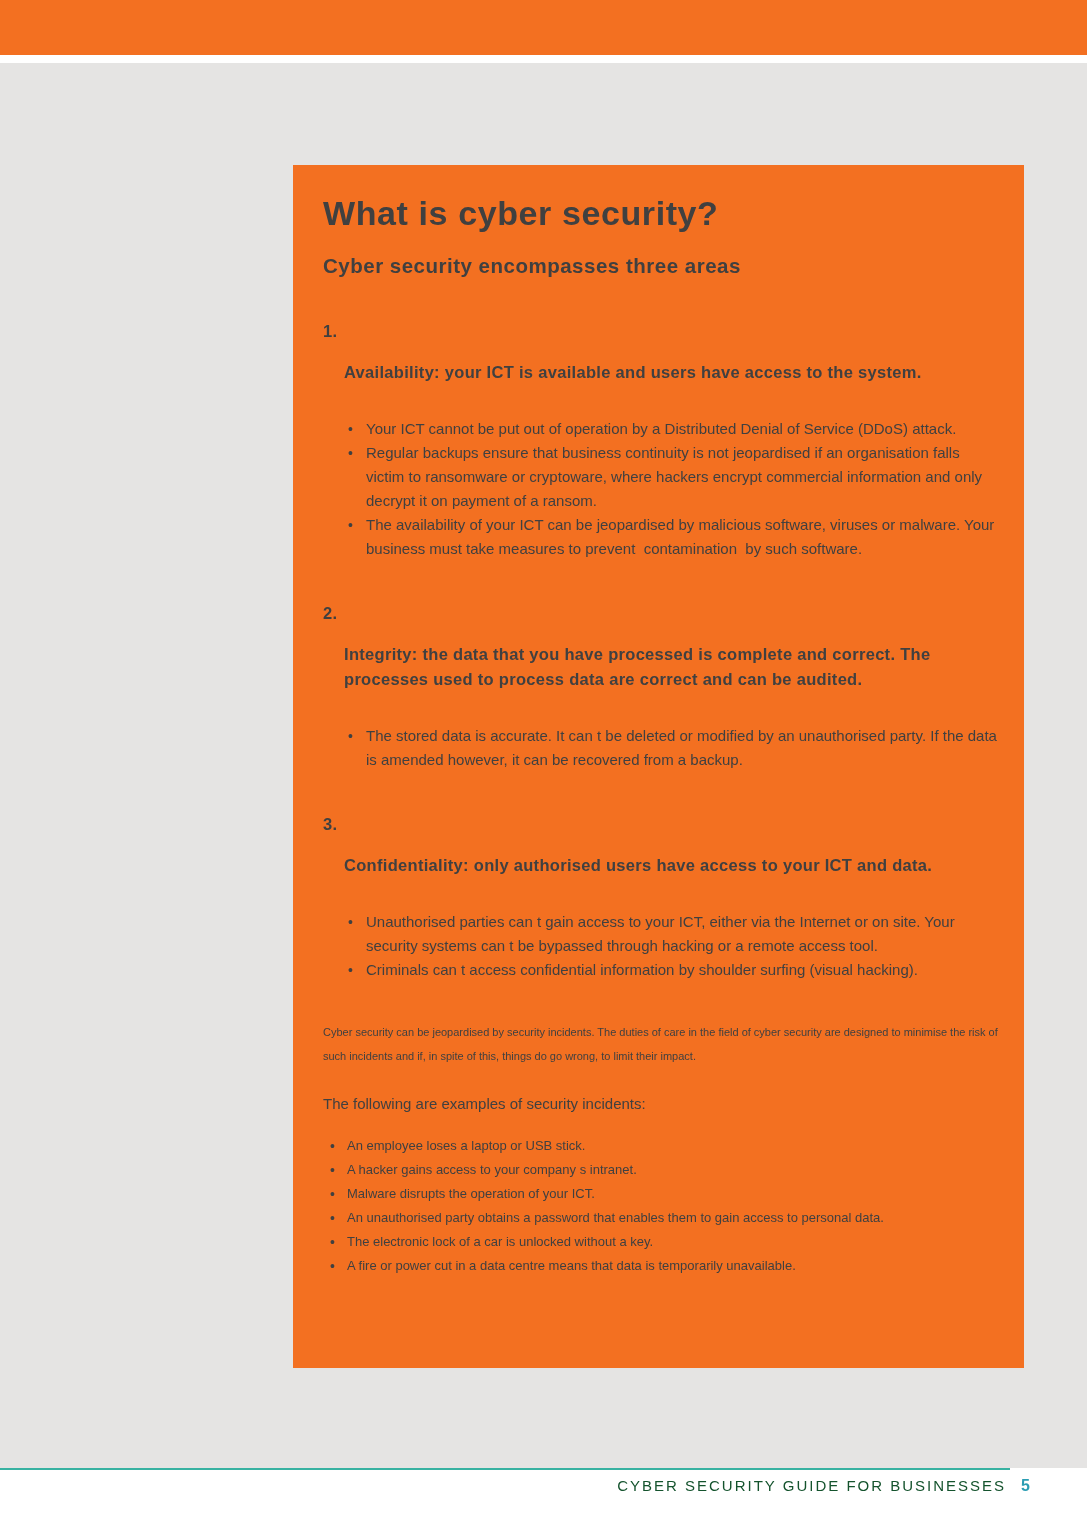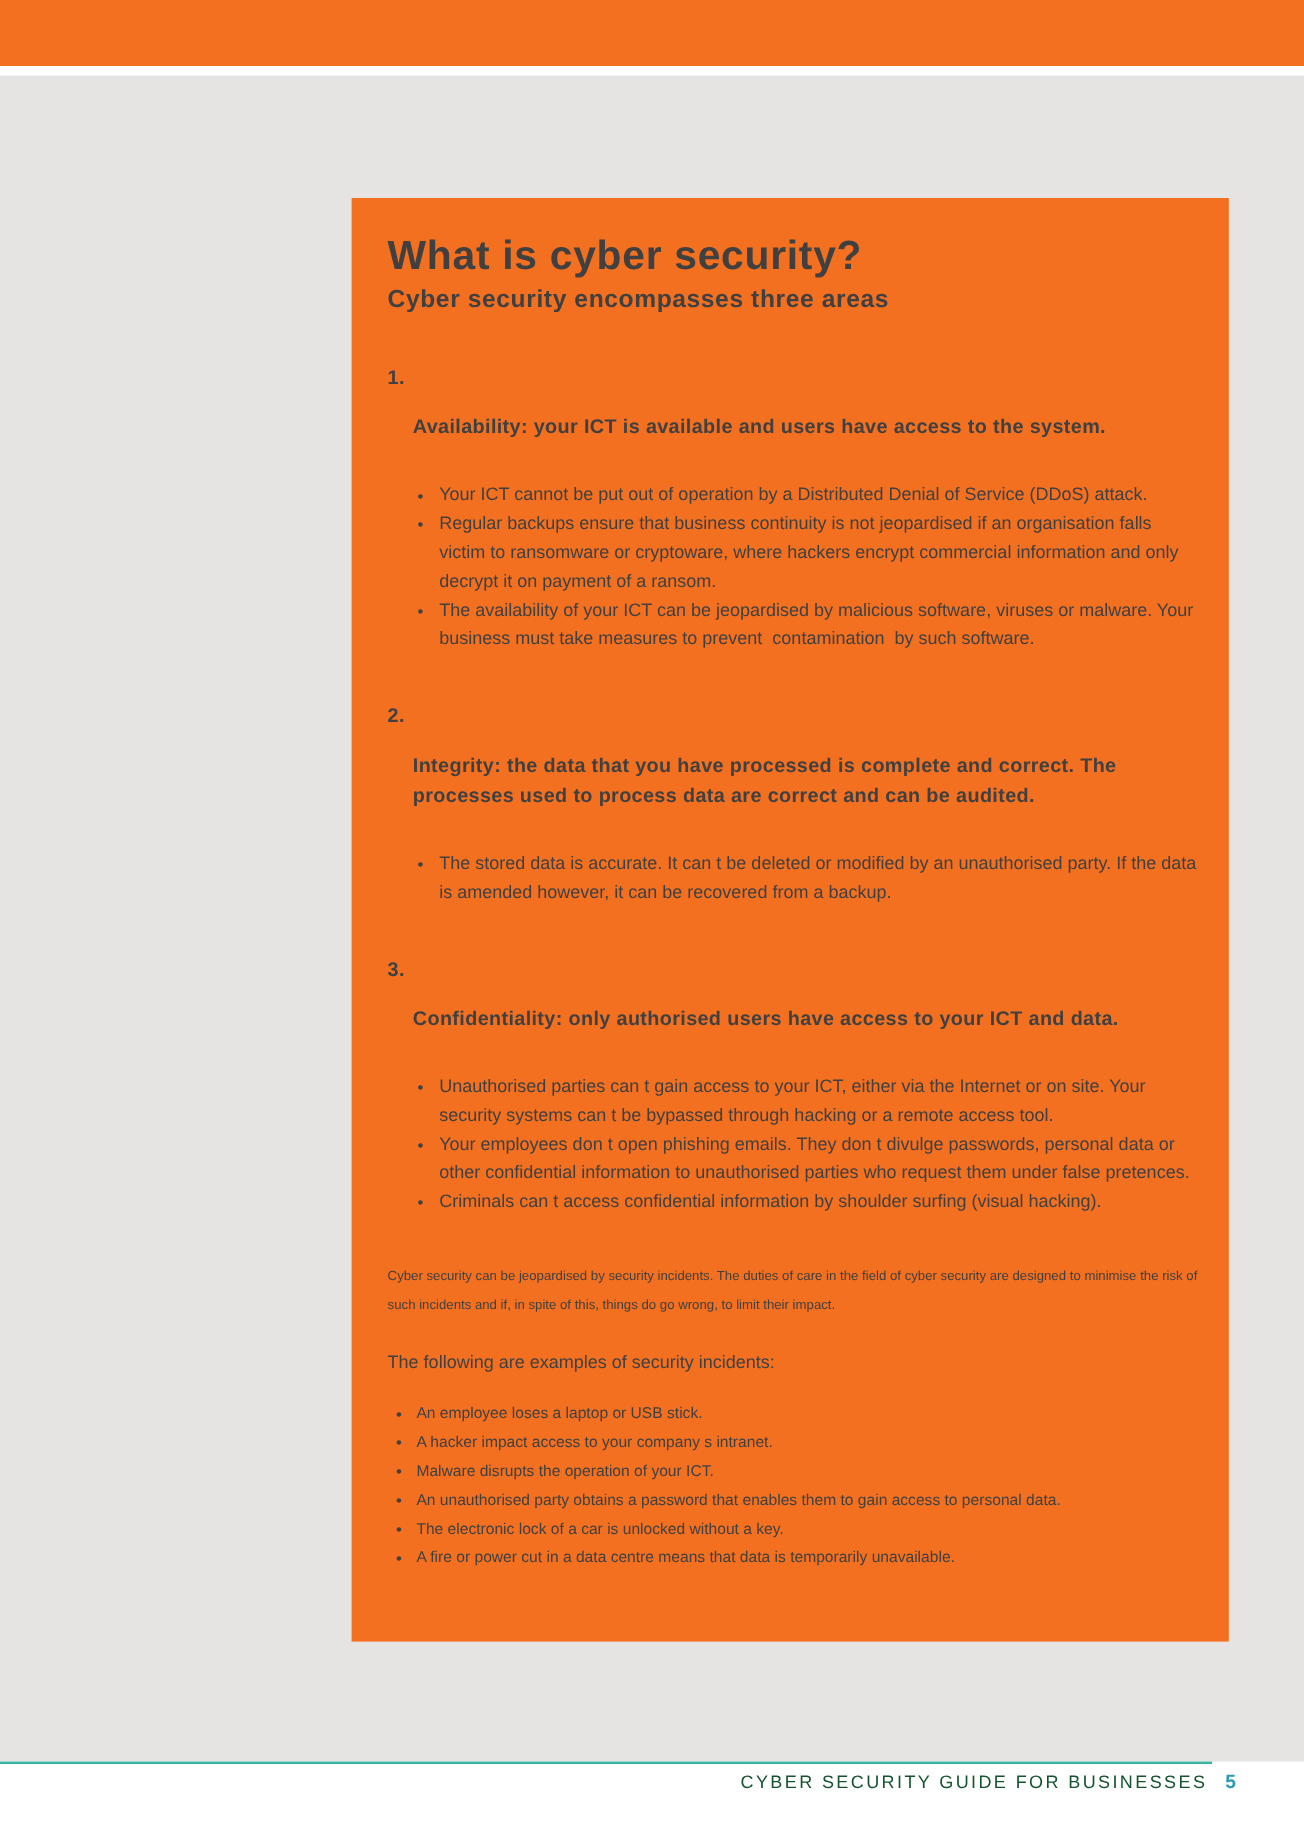--- a/index.html
+++ b/index.html
@@ -39,21 +39,21 @@
     font-weight: bold;
     letter-spacing: 0.6px;
     line-height: 40px;
     margin: 0;
   }
   .panel-subtitle {
     font-size: 20.5px;
     font-weight: bold;
     letter-spacing: 0.5px;
     line-height: 26px;
-    margin: 4px 0 0 0;
+    margin: 20px 0 0 0;
   }
   .section { margin-top: 40px; }
   .section-heading {
     display: flex;
     font-size: 16.5px;
     font-weight: bold;
     letter-spacing: 0.3px;
     line-height: 25px;
     margin: 0;
   }
@@ -170,31 +170,30 @@
     </ul>
   </div>
 
   <div class="section">
     <h3 class="section-heading">
       <span class="num">3.</span>
       <span class="htext">Confidentiality: only authorised users have access to your ICT and data.</span>
     </h3>
     <ul class="bullets">
       <li>Unauthorised parties can t gain access to your ICT, either via the Internet or on site. Your security systems can t be bypassed through hacking or a remote access tool.</li>
-      <li>Your employees don t open phishing emails. They don t divulge passwords, personal data or other confidential information to unauthorised parties who request them under false pretences.</li>
       <li>Criminals can t access confidential information by shoulder surfing (visual hacking).</li>
     </ul>
   </div>
 
   <p class="closing-paragraph">Cyber security can be jeopardised by security incidents. The duties of care in the field of cyber security are designed to minimise the risk of such incidents and if, in spite of this, things do go wrong, to limit their impact.</p>
 
   <p class="examples-intro">The following are examples of security incidents:</p>
   <ul class="examples">
     <li>An employee loses a laptop or USB stick.</li>
-    <li>A hacker impact access to your company s intranet.</li>
+    <li>A hacker gains access to your company s intranet.</li>
     <li>Malware disrupts the operation of your ICT.</li>
     <li>An unauthorised party obtains a password that enables them to gain access to personal data.</li>
     <li>The electronic lock of a car is unlocked without a key.</li>
     <li>A fire or power cut in a data centre means that data is temporarily unavailable.</li>
   </ul>
 </div>
 
 <div class="footer-rule"></div>
 <div class="footer">
   <span class="footer-title">CYBER SECURITY GUIDE FOR BUSINESSES</span>

